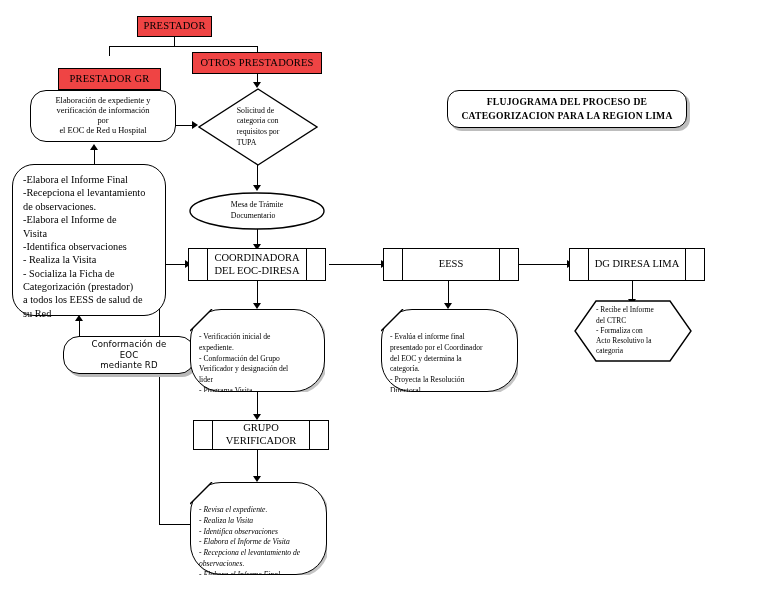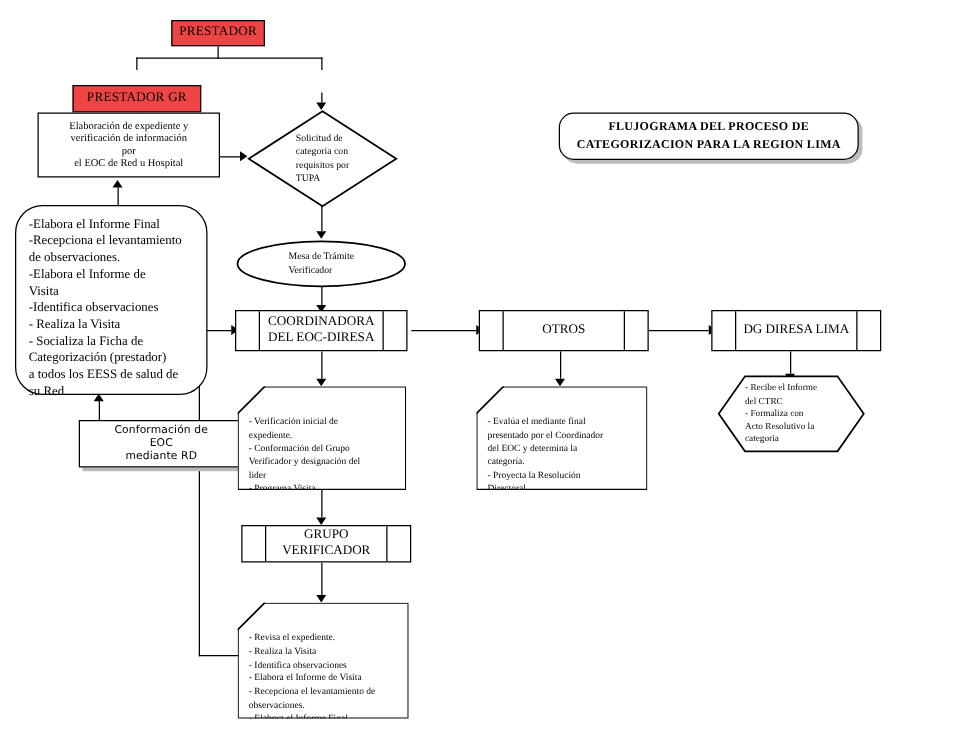--- a/index.html
+++ b/index.html
@@ -39,21 +39,21 @@
   }
   .pproc .bar-l,.pproc .bar-r{
     position:absolute;top:0;bottom:0;width:1.4px;background:#000;
   }
   .pproc .bar-l{left:18px}
   .pproc .bar-r{right:18px}
   .pproc .inner{padding:0 22px;}
   
   .round{
     border:1.4px solid #000;
-    border-radius:0;
+    border-radius:16px;
     background:#fff;
     font-size:8.4px;
     padding:4px 24px;
   }
   .round.big{
     border-radius:22px;
     font-size:10.3px;
     text-align:left;
     align-items:flex-start;
     justify-content:flex-start;
@@ -93,21 +93,21 @@
     -webkit-clip-path:polygon(22px 0,100% 0,100% 100%,0 100%,0 22px);
     clip-path:polygon(22px 0,100% 0,100% 100%,0 100%,0 22px);
     padding:22px 6px 6px 8px;
   }
   .note .notetext{white-space:pre-line;}
   
   .foldline{
     position:absolute;left:0;top:0;width:23px;height:23px;pointer-events:none;
   }
   .note-wrap{position:absolute;}
-  .note-wrap .note{position:absolute;inset:0;}
+  .note-wrap .note{position:absolute;inset:0;border-radius:31px;}
   
   .shp{position:absolute;}
   .shp svg{display:block;overflow:visible;}
   .shp .lbl{
     position:absolute;inset:0;display:flex;align-items:center;
     justify-content:center;text-align:left;font-size:7.8px;line-height:1.38;
     white-space:pre-line;
   }
   
   .ln{position:absolute;background:#000;}
@@ -178,20 +178,23 @@
   <div class="arw right" style="left:185px;top:260px;"></div>
 
   <div class="node rect" style="left:137px;top:16px;width:75px;height:21px;">
     <span>PRESTADOR</span>
   </div>
 
   <div class="node rect" style="left:58px;top:68px;width:103px;height:22px;">
     <span>PRESTADOR GR</span>
   </div>
 
+  <div class="node rect" style="left:192px;top:52px;width:130px;height:22px;">
+    <span>OTROS PRESTADORES</span>
+  </div>
 
   <div class="node round" style="left:30px;top:90px;width:146px;height:52px;white-space:pre-line;">
     <span>Elaboración de expediente y
 verificación de información por
 el EOC de Red u Hospital</span>
   </div>
 
   <div class="shp" style="left:198px;top:88px;width:120px;height:78px;">
     <svg width="120" height="78" viewBox="0 0 120 78" aria-hidden="true">
       <polygon points="60,1 119,39 60,77 1,39" fill="#ffffff" stroke="#000000" stroke-width="1.4"></polygon>
@@ -200,21 +203,21 @@
 categoria  con
 requisitos por
 TUPA</div>
   </div>
 
   <div class="shp" style="left:189px;top:192px;width:136px;height:38px;">
     <svg width="136" height="38" viewBox="0 0 136 38" aria-hidden="true">
       <ellipse cx="68" cy="19" rx="67" ry="18" fill="#ffffff" stroke="#000000" stroke-width="1.4"></ellipse>
     </svg>
     <div class="lbl">Mesa de Trámite
-Verificador</div>
+Documentario</div>
   </div>
 
   <div class="node round big" style="left:12px;top:164px;width:154px;height:152px;white-space:pre-line;">
     <span>-Elabora el Informe Final
 -Recepciona  el  levantamiento
 de observaciones.
 -Elabora el Informe de
 Visita
 -Identifica observaciones
 - Realiza la Visita
@@ -237,21 +240,21 @@
   <div class="node pproc" style="left:188px;top:248px;width:138px;height:33px;white-space:pre-line;">
     <span class="bar-l"></span>
     <span class="bar-r"></span>
     <span class="inner">COORDINADORA
 DEL EOC-DIRESA</span>
   </div>
 
   <div class="node pproc" style="left:383px;top:248px;width:136px;height:33px;">
     <span class="bar-l"></span>
     <span class="bar-r"></span>
-    <span class="inner">OTROS</span>
+    <span class="inner">EESS</span>
   </div>
 
   <div class="node pproc" style="left:569px;top:248px;width:136px;height:33px;">
     <span class="bar-l"></span>
     <span class="bar-r"></span>
     <span class="inner">DG DIRESA LIMA</span>
   </div>
 
   <div class="note-wrap" style="left:190px;top:309px;width:135px;height:83px;">
     <div class="note">
@@ -262,21 +265,21 @@
    lider
 -  Programa Visita.</span>
     </div>
     <svg class="foldline" viewBox="0 0 23 23">
       <line x1="22" y1="0" x2="0" y2="22" stroke="#000000" stroke-width="1.4"></line>
     </svg>
   </div>
 
   <div class="note-wrap" style="left:381px;top:309px;width:137px;height:83px;">
     <div class="note">
-      <span class="notetext">-  Evalúa el mediante final
+      <span class="notetext">-  Evalúa el informe final
    presentado por el Coordinador
    del EOC y determina la
    categoría.
 -  Proyecta la Resolución
    Directoral</span>
     </div>
     <svg class="foldline" viewBox="0 0 23 23">
       <line x1="22" y1="0" x2="0" y2="22" stroke="#000000" stroke-width="1.4"></line>
     </svg>
   </div>
@@ -293,21 +296,21 @@
   </div>
 
   <div class="node pproc" style="left:193px;top:420px;width:136px;height:30px;white-space:pre-line;">
     <span class="bar-l"></span>
     <span class="bar-r"></span>
     <span class="inner">GRUPO
 VERIFICADOR</span>
   </div>
 
   <div class="note-wrap" style="left:190px;top:482px;width:137px;height:93px;">
-    <div class="note" style="">
+    <div class="note" style="font-style:italic;">
       <span class="notetext">-  Revisa el expediente.
 -  Realiza la Visita
 -  Identifica observaciones
 -  Elabora el Informe de Visita
 -  Recepciona el levantamiento de
    observaciones.
 -  Elabora el Informe Final.</span>
     </div>
     <svg class="foldline" viewBox="0 0 23 23">
       <line x1="22" y1="0" x2="0" y2="22" stroke="#000000" stroke-width="1.4"></line>

